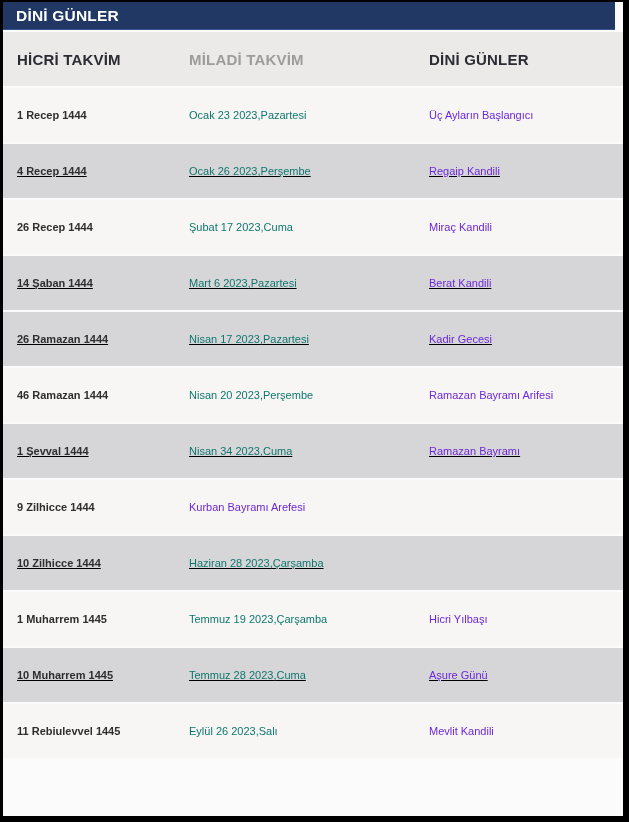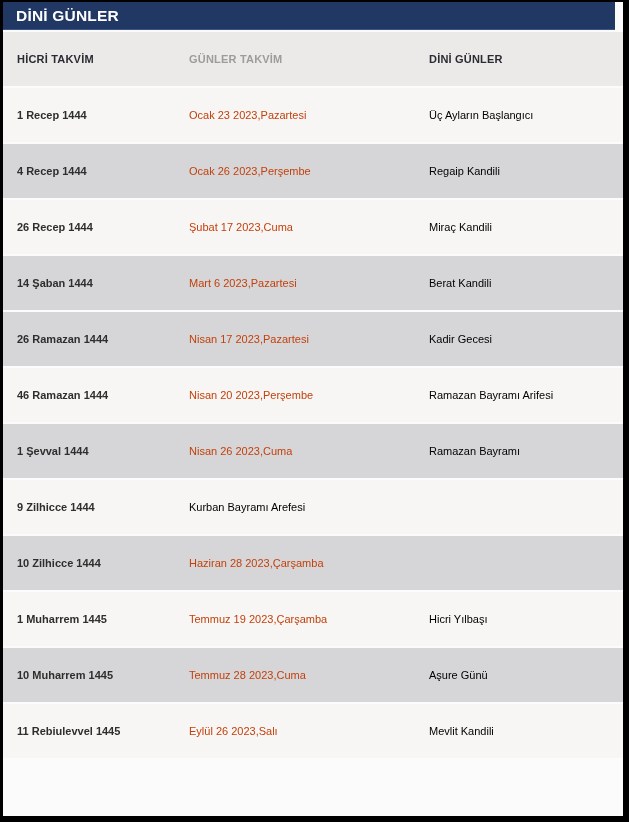--- a/index.html
+++ b/index.html
@@ -42,56 +42,56 @@
   .tbl { width: 620px; }
   .row {
     display: flex;
     align-items: center;
     height: 54px;
     border-bottom: 2px solid #fbfbfb;
     box-sizing: content-box;
   }
   .row.header { background: #ebeae8; }
   .row.light  { background: #f7f6f4; }
-  .row.dark   { background: #d6d6d8; }
+  .row.dark   { background: #d6d6d8; text-decoration: underline; }
   .cell {
     box-sizing: border-box;
     padding-left: 14px;
     font-size: 11px;
     white-space: nowrap;
     overflow: hidden;
   }
   .c1 { width: 172px; }
   .c2 { width: 240px; }
   .c3 { flex: 1; }
   
   .cell.hicri { color: #2e2e2e; font-weight: 700; }
-  .cell.miladi { color: #c2410c; font-weight: 400; }
-  .cell.dini { color: #000000; font-weight: 500; }
+  .cell.miladi { color: #0f766e; font-weight: 400; }
+  .cell.dini { color: #6d28d9; font-weight: 500; }
   
-  .row.header .cell { font-weight: 700; font-size: 11px; letter-spacing: 0.2px; }
+  .row.header .cell { font-weight: 700; font-size: 15px; letter-spacing: 0.2px; }
   .row.header .h-dark { color: #2b2b33; }
   .row.header .h-gray { color: #9c9c9c; }
 </style>
 </head>
 <body>
 
 <div class="frame">
   <div class="page">
 
     <div class="title-bar">
       <span class="title">DİNİ GÜNLER</span>
     </div>
     <div class="gap"></div>
 
     <div class="tbl">
 
       <div class="row header">
         <div class="cell c1 h-dark">HİCRİ TAKVİM</div>
-        <div class="cell c2 h-gray">GÜNLER TAKVİM</div>
+        <div class="cell c2 h-gray">MİLADİ TAKVİM</div>
         <div class="cell c3 h-dark">DİNİ GÜNLER</div>
       </div>
 
       <div class="row light">
         <div class="cell c1 hicri">1 Recep 1444</div>
         <div class="cell c2 miladi">Ocak 23 2023,Pazartesi</div>
         <div class="cell c3 dini">Üç Ayların Başlangıcı</div>
       </div>
 
       <div class="row dark">
@@ -120,21 +120,21 @@
       </div>
 
       <div class="row light">
         <div class="cell c1 hicri">46 Ramazan 1444</div>
         <div class="cell c2 miladi">Nisan 20 2023,Perşembe</div>
         <div class="cell c3 dini">Ramazan Bayramı Arifesi</div>
       </div>
 
       <div class="row dark">
         <div class="cell c1 hicri">1 Şevval 1444</div>
-        <div class="cell c2 miladi">Nisan 26 2023,Cuma</div>
+        <div class="cell c2 miladi">Nisan 34 2023,Cuma</div>
         <div class="cell c3 dini">Ramazan Bayramı</div>
       </div>
 
       <div class="row light">
         <div class="cell c1 hicri">9 Zilhicce 1444</div>
         <div class="cell c3 dini">Kurban Bayramı Arefesi</div>
       </div>
 
       <div class="row dark">
         <div class="cell c1 hicri">10 Zilhicce 1444</div>

